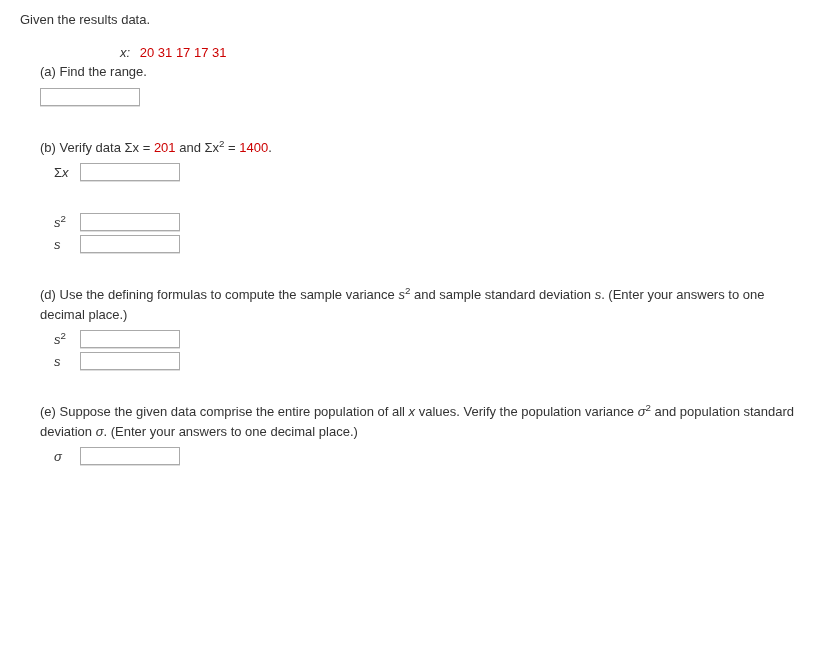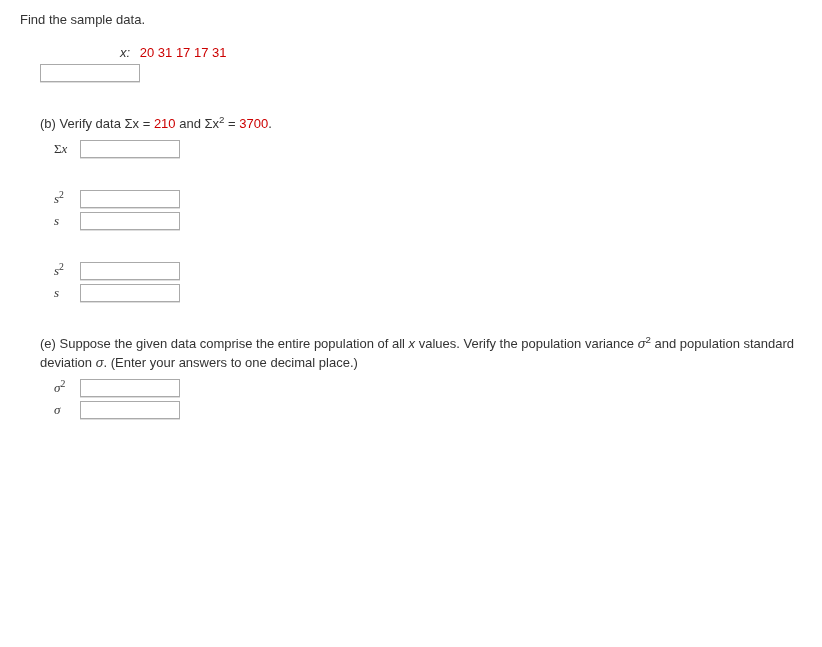--- a/index.html
+++ b/index.html
@@ -42,91 +42,90 @@
       align-items: center;
       margin-top: 4px;
       margin-left: 14px;
     }
     .input-row.noindent {
       margin-left: 0;
     }
     .input-label {
       min-width: 26px;
       font-style: normal;
-      font-family: Liberation Serif, serif;
     }
     .answer-input {
       border: 1px solid #aaa;
       height: 18px;
       width: 100px;
       background: #fff;
       box-shadow: 0 1px 0 #ddd;
     }
     .red {
       color: #c00;
     }
     sup {
       font-size: 0.75em;
       vertical-align: super;
       line-height: 0;
     }
   </style>
 </head>
 <body>
 
-<div class="intro">Find the sample data.</div>
+<div class="intro">Given the results data.</div>
 
 <div class="data-row">
   <span class="data-label">x:</span>
   <span class="data-values">20  31  17  17  31</span>
 </div>
 
 <div class="part">
+  <div class="part-text">(a) Find the range.</div>
   <div class="input-row noindent">
     <input type="text" class="answer-input" style="">
   </div>
 </div>
 
 <div class="part">
   <div class="part-text">
-    <span>(b) Verify data Σx = </span><span class="red">210</span><span> and Σx</span><sup>2</sup><span> = </span><span class="red">3700</span><span>.</span>
+    <span>(b) Verify data Σx = </span><span class="red">201</span><span> and Σx</span><sup>2</sup><span> = </span><span class="red">1400</span><span>.</span>
   </div>
   <div class="input-row">
     <span class="input-label"><span>Σ</span><i>x</i></span>
     <input type="text" class="answer-input" style="">
   </div>
 </div>
 
 <div class="part">
   <div class="input-row">
     <span class="input-label"><i>s</i><sup>2</sup></span>
     <input type="text" class="answer-input" style="">
   </div>
   <div class="input-row">
     <span class="input-label"><i>s</i></span>
     <input type="text" class="answer-input" style="">
   </div>
 </div>
 
 <div class="part">
+  <div class="part-text">
+    <span>(d) Use the defining formulas to compute the sample variance </span><i>s</i><sup>2</sup><span> and sample standard deviation </span><i>s</i><span>. (Enter your answers to one decimal place.)</span>
+  </div>
   <div class="input-row">
     <span class="input-label"><i>s</i><sup>2</sup></span>
     <input type="text" class="answer-input" style="">
   </div>
   <div class="input-row">
     <span class="input-label"><i>s</i></span>
     <input type="text" class="answer-input" style="">
   </div>
 </div>
 
 <div class="part">
   <div class="part-text">
     <span>(e) Suppose the given data comprise the entire population of all </span><i>x</i><span> values. Verify the population variance </span><i>σ</i><sup>2</sup><span> and population standard deviation </span><i>σ</i><span>. (Enter your answers to one decimal place.)</span>
   </div>
   <div class="input-row">
-    <span class="input-label"><i>σ</i><sup>2</sup></span>
-    <input type="text" class="answer-input" style="">
-  </div>
-  <div class="input-row">
     <span class="input-label"><i>σ</i></span>
     <input type="text" class="answer-input" style="">
   </div>
 </div>
 
 </body></html>

